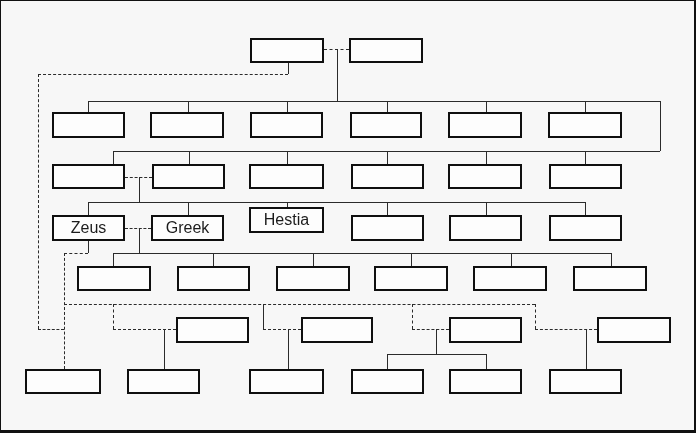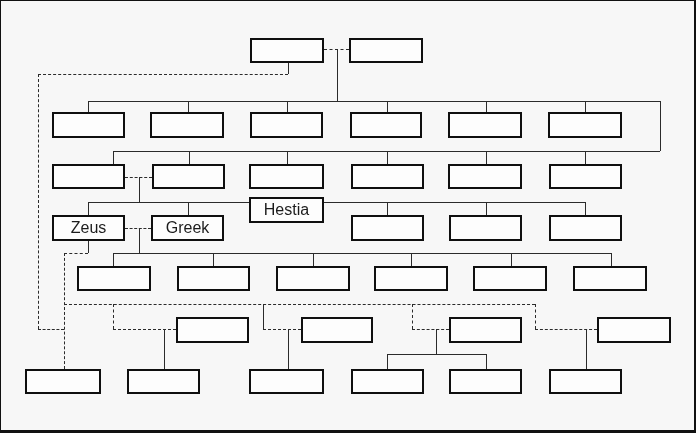--- a/index.html
+++ b/index.html
@@ -136,21 +136,21 @@
       </div>
       <div class="node" style="left: 548px; top: 163px; width: 73px; height: 25px;">
         <span></span>
       </div>
       <div class="node" style="left: 51px; top: 214px; width: 73px; height: 26px;">
         <span>Zeus</span>
       </div>
       <div class="node" style="left: 150px; top: 214px; width: 73px; height: 26px;">
         <span>Greek</span>
       </div>
-      <div class="node" style="left: 248px; top: 196px; width: 75px; height: 26px;">
+      <div class="node" style="left: 248px; top: 206px; width: 75px; height: 26px;">
         <span>Hestia</span>
       </div>
       <div class="node" style="left: 350px; top: 214px; width: 73px; height: 26px;">
         <span></span>
       </div>
       <div class="node" style="left: 448px; top: 214px; width: 73px; height: 26px;">
         <span></span>
       </div>
       <div class="node" style="left: 548px; top: 214px; width: 73px; height: 26px;">
         <span></span>

